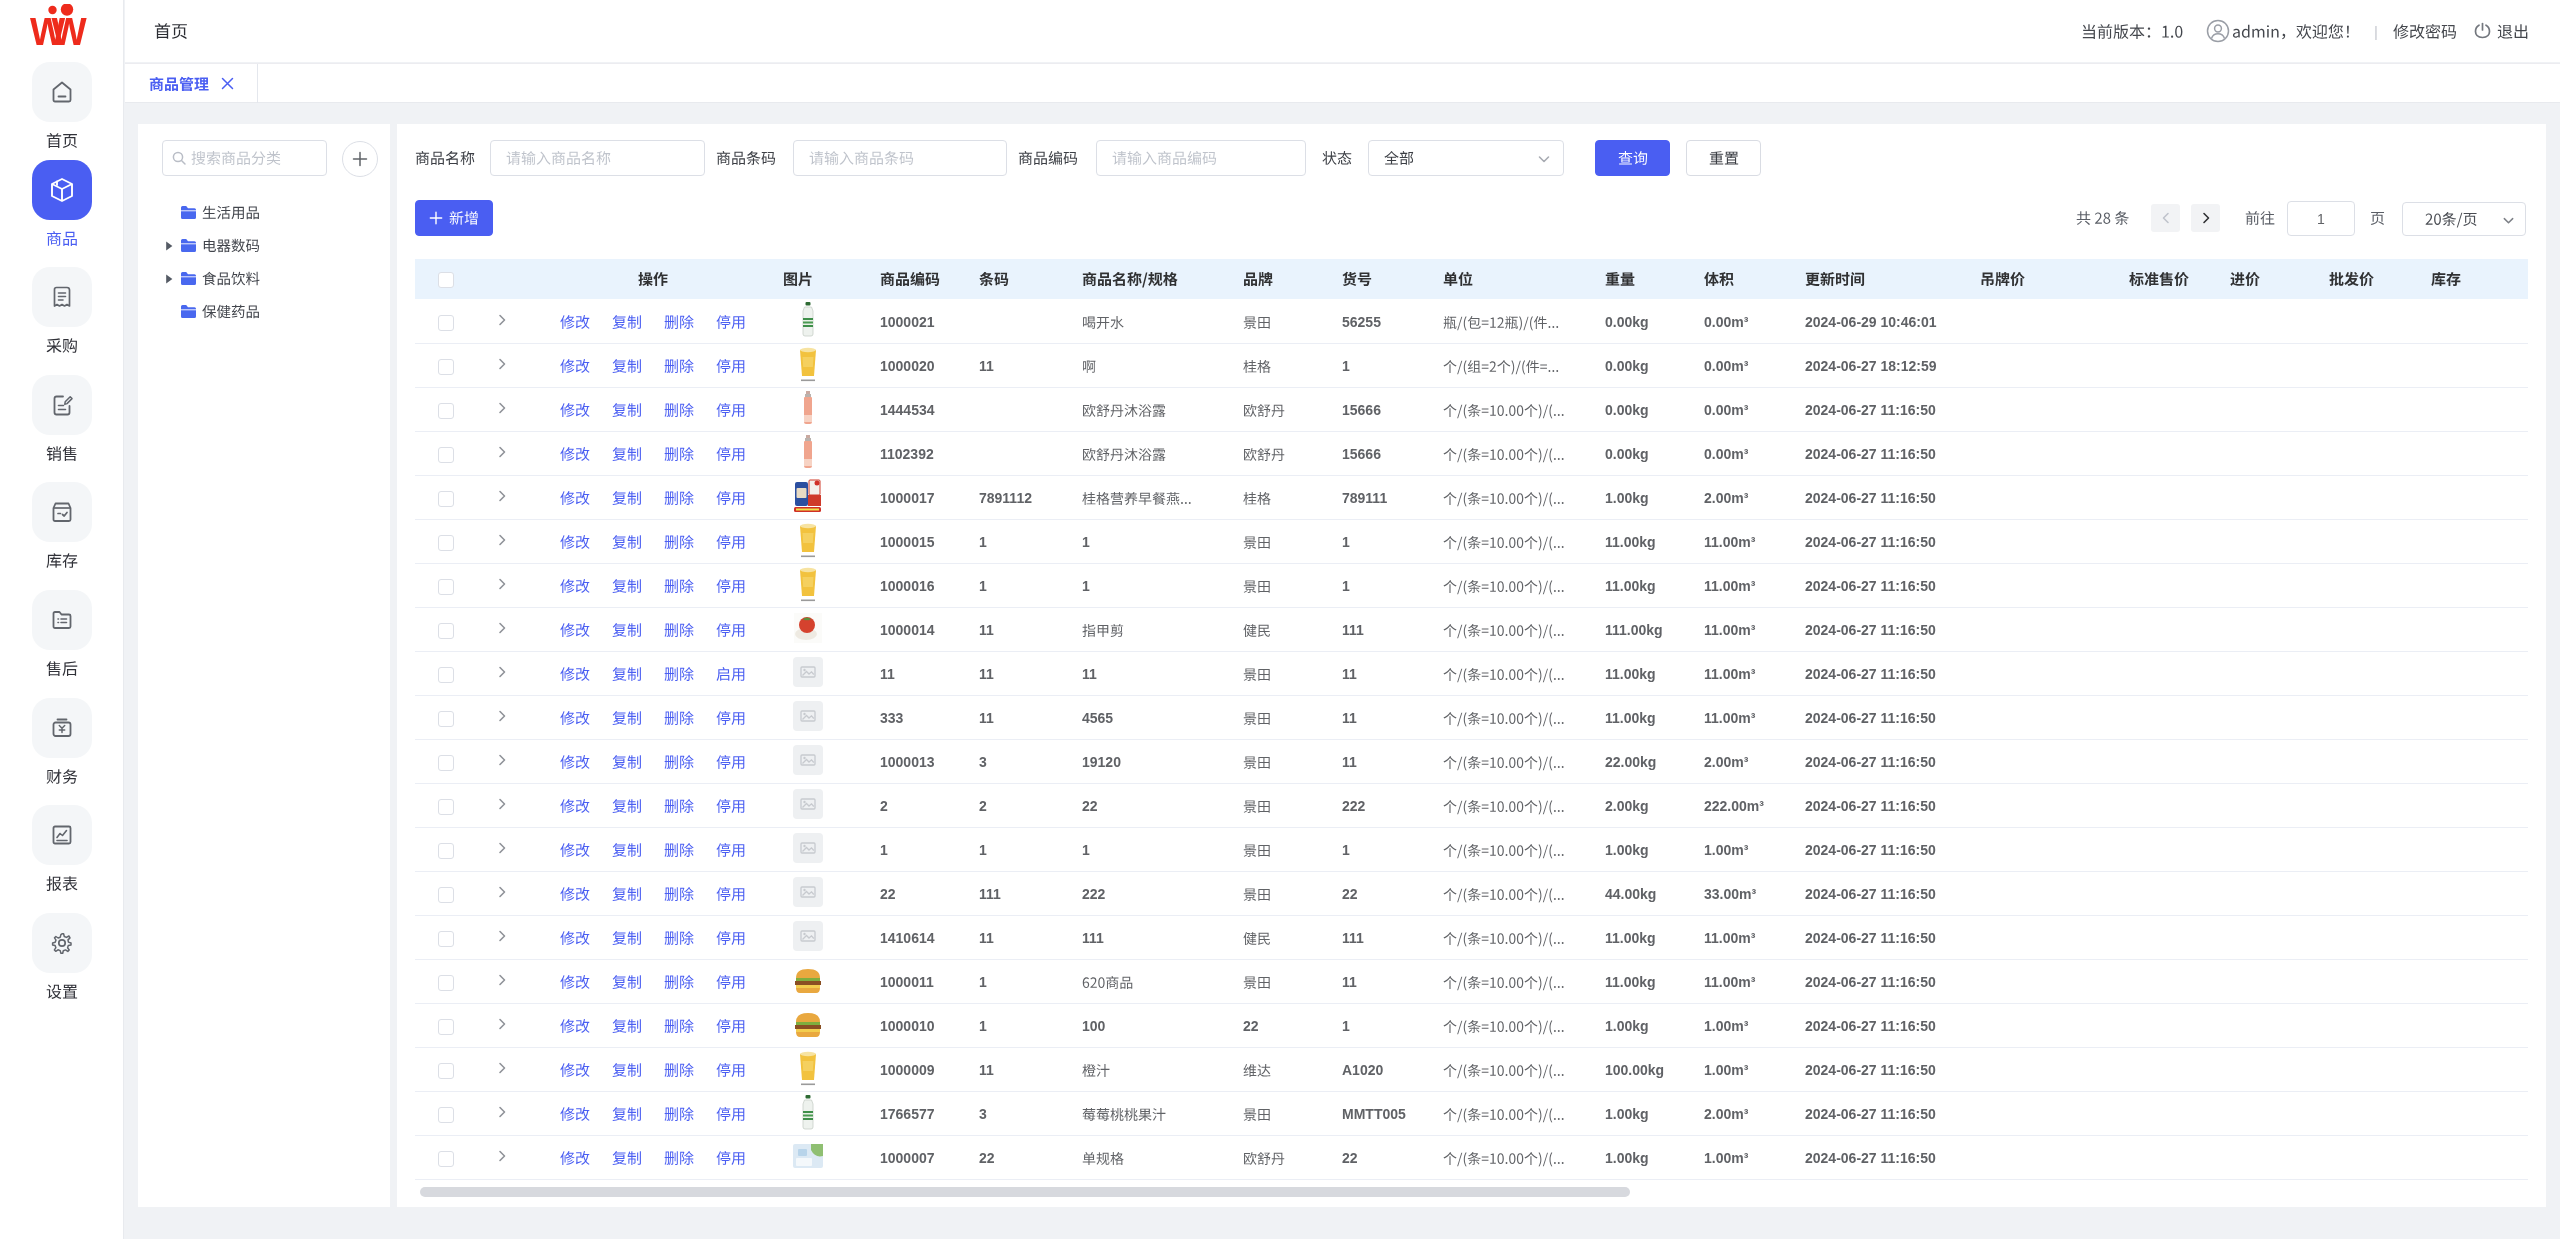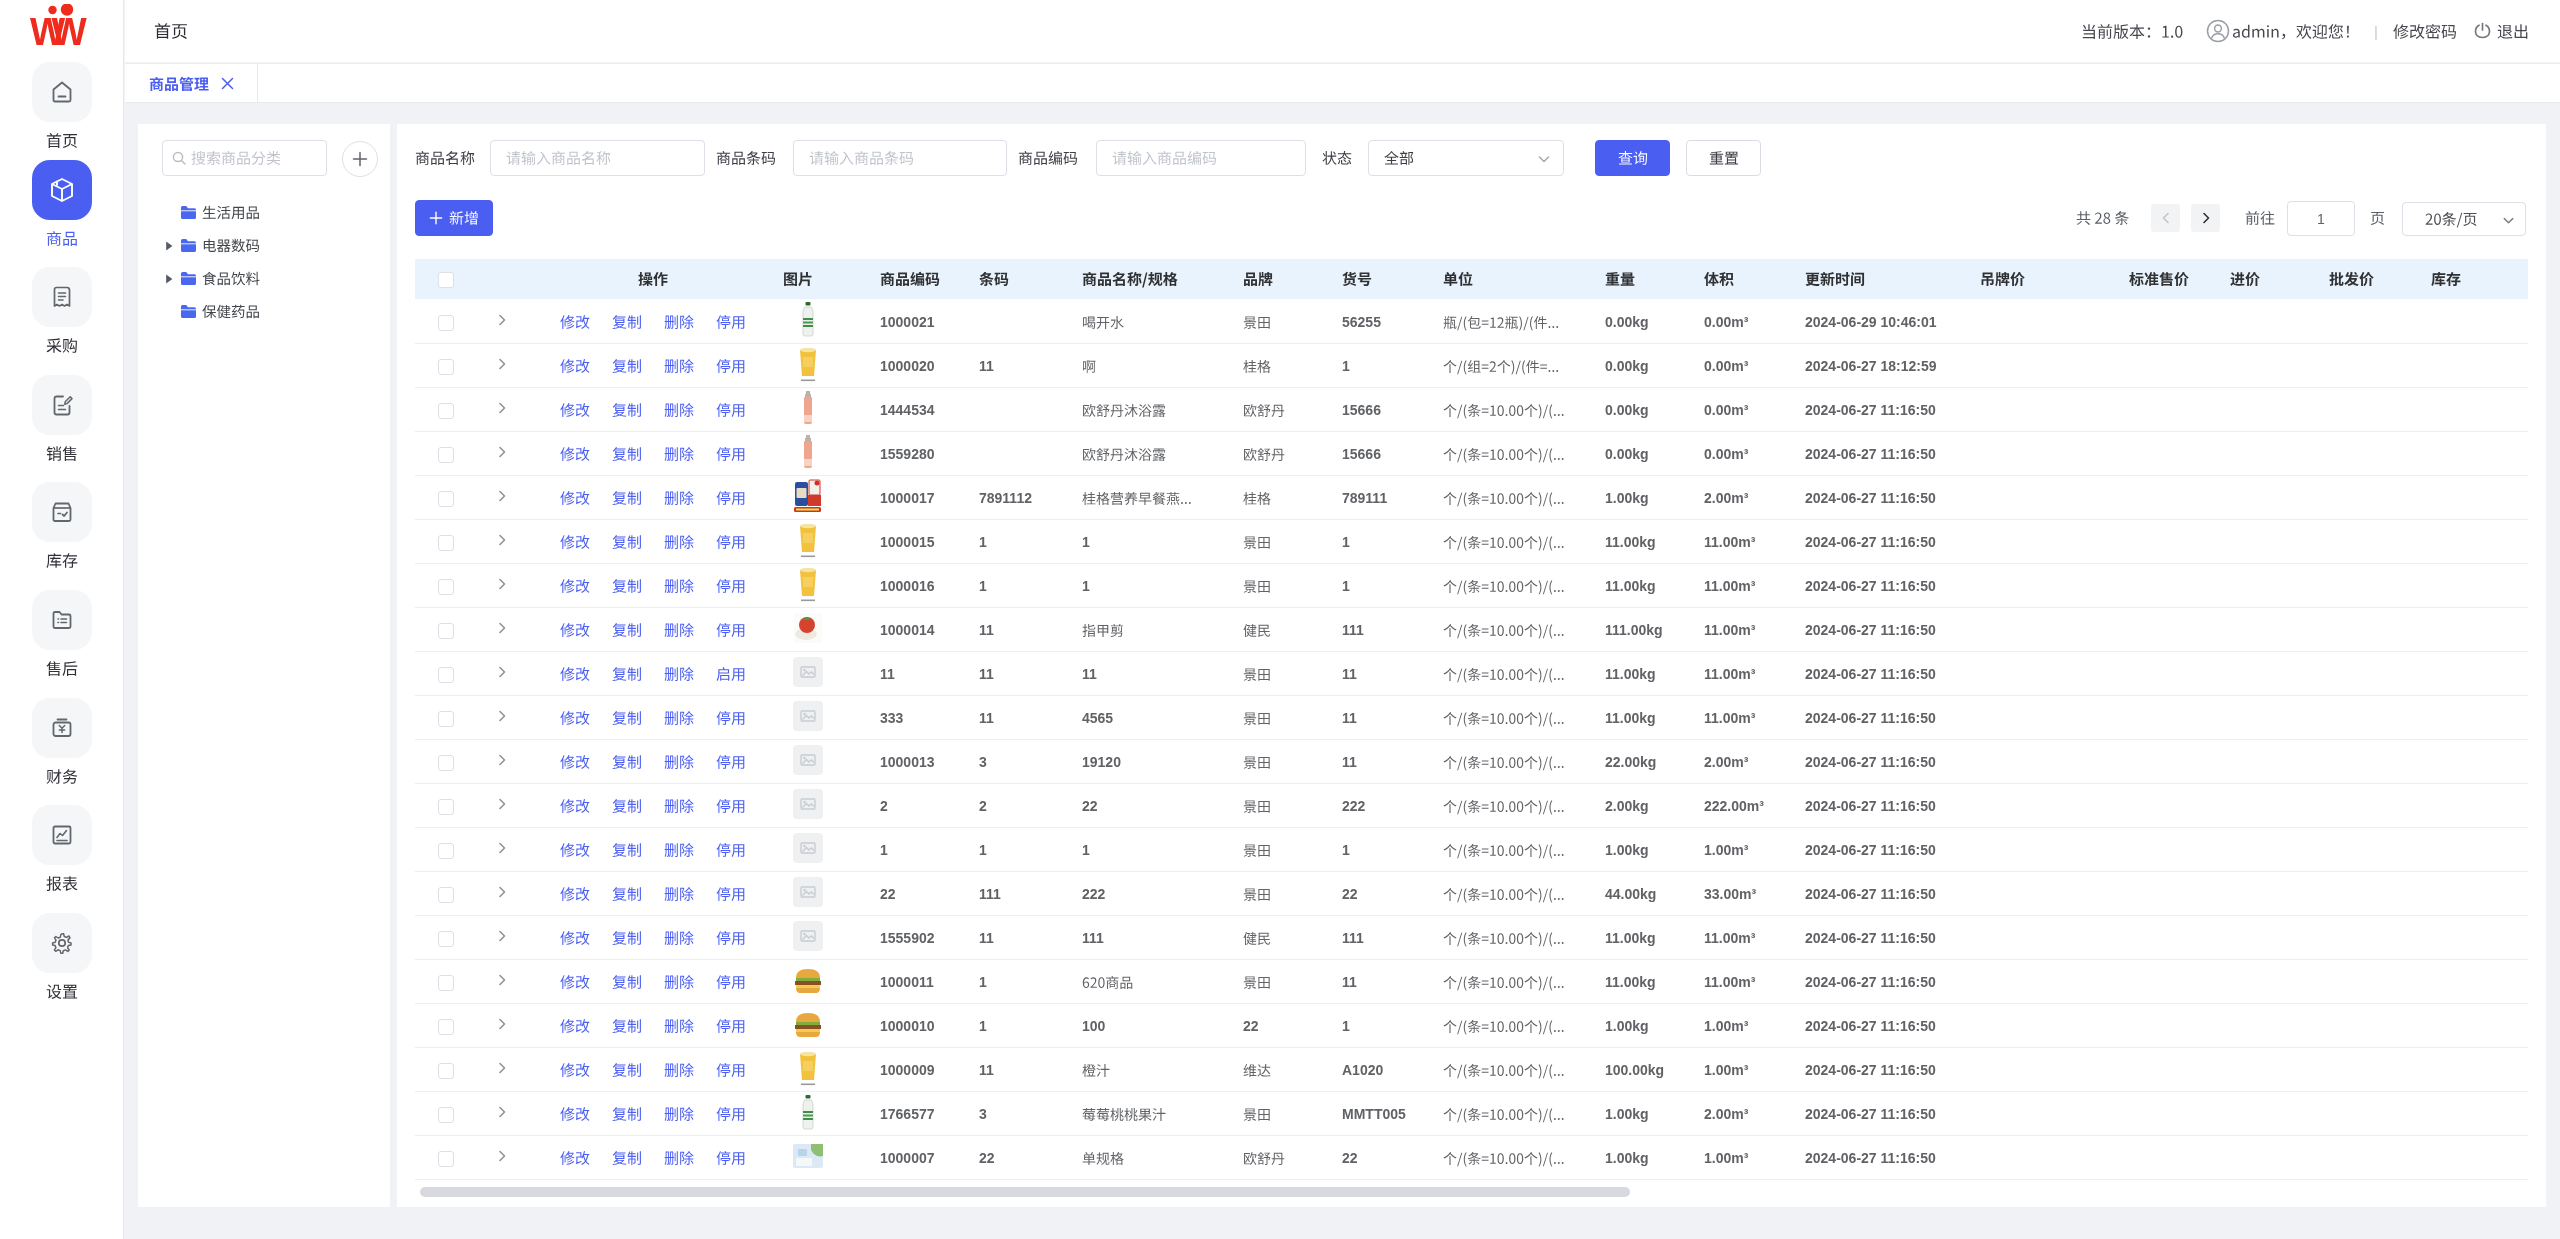--- a/index.html
+++ b/index.html
@@ -1121,21 +1121,21 @@
                     </g>
                   </svg></span>
               </div>
             </td>
             <td class="tc"><svg width="16" height="37" viewBox="0 0 16 37">
                 <rect x="6" y="1" width="4" height="3" fill="#c9a9a0"></rect>
                 <rect x="5" y="4" width="6" height="3" fill="#b9b2ae"></rect>
                 <path d="M4 8 Q4 7 5 7 L11 7 Q12 7 12 8 L12 32 Q12 34 10 34 L6 34 Q4 34 4 32 Z" fill="#f0a58e"></path>
                 <rect x="4" y="25" width="8" height="7" fill="#f7d3c4"></rect>
               </svg></td>
-            <td class="p40"><span class="lat">1559280</span></td>
+            <td class="p40"><span class="lat">1102392</span></td>
             <td></td>
             <td><svg class="t" width="84" height="17" viewBox="0 0 84 17">
                 <g fill="#606266" transform="translate(0,13.8) scale(0.01400)">
                   <use href="#g66" x="0"></use>
                   <use href="#g67" x="1000"></use>
                   <use href="#g68" x="2000"></use>
                   <use href="#g69" x="3000"></use>
                   <use href="#g70" x="4000"></use>
                   <use href="#g71" x="5000"></use>
                 </g>
@@ -1967,21 +1967,21 @@
                     </g>
                   </svg></span>
               </div>
             </td>
             <td class="tc"><svg width="30" height="30" viewBox="0 0 30 30">
                 <rect width="30" height="30" rx="4" fill="#eef0f2"></rect>
                 <rect x="8" y="10" width="14" height="10" rx="1" fill="none" stroke="#c7cacf" stroke-width="1.3"></rect>
                 <path d="M9.5 18.5 L13.5 14.5 L16 17 L18.5 14.8 L20.8 17.5" fill="none" stroke="#c7cacf" stroke-width="1.3"></path>
                 <circle cx="11.5" cy="13" r="1.2" fill="#c7cacf"></circle>
               </svg></td>
-            <td class="p40"><span class="lat">1555902</span></td>
+            <td class="p40"><span class="lat">1410614</span></td>
             <td><span class="lat">11</span></td>
             <td><span class="lat">111</span></td>
             <td><svg class="t" width="28" height="17" viewBox="0 0 28 17">
                 <g fill="#606266" transform="translate(0,13.8) scale(0.01400)">
                   <use href="#g82" x="0"></use>
                   <use href="#g83" x="1000"></use>
                 </g>
               </svg></td>
             <td><span class="lat">111</span></td>
             <td><svg class="t" width="122" height="17" viewBox="0 0 122 17">

